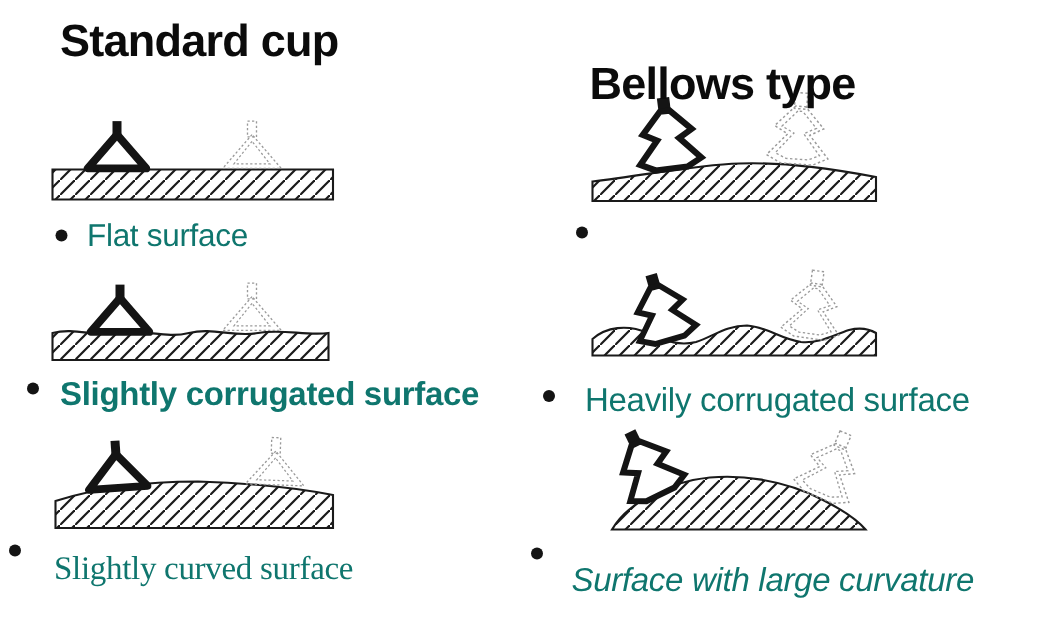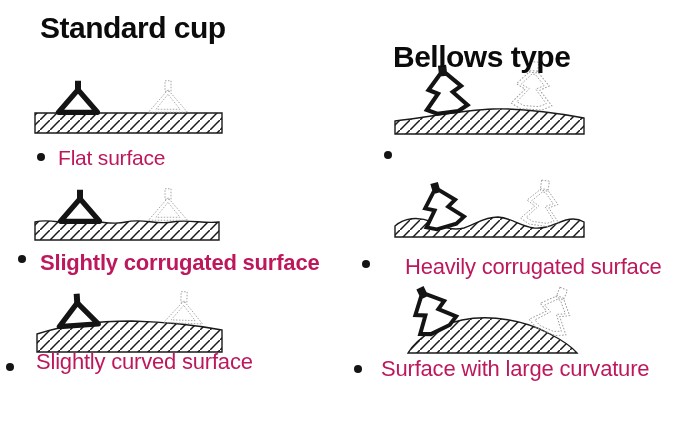--- a/index.html
+++ b/index.html
@@ -9,21 +9,21 @@
   }
   .diagram-layer{position:absolute;left:0;top:0;width:696px;height:424px;}
   .col-title{
     position:absolute;font-weight:700;font-size:30px;color:#0b0b0b;
     letter-spacing:-0.5px;white-space:nowrap;
   }
   .bullet-dot{
     position:absolute;width:8px;height:8px;border-radius:50%;background:#141414;
   }
   .bullet-label{
-    position:absolute;color:#be185d;white-space:nowrap;letter-spacing:-0.2px;
+    position:absolute;color:#0f766e;white-space:nowrap;letter-spacing:-0.2px;
   }
   .fs21{font-size:21px;}
   .fs22{font-size:22px;}
 </style>
 </head>
 <body>
 
 <div class="canvas">
 
   <svg class="diagram-layer" width="696" height="424" viewBox="0 0 696 424" xmlns="http://www.w3.org/2000/svg">
@@ -98,21 +98,21 @@
 
   <span class="bullet-dot" style="left:37px;top:153px;"></span>
   <div class="bullet-label fs21" style="left:58px;top:146px;">Flat surface</div>
 
   <span class="bullet-dot" style="left:384px;top:151px;"></span>
 
   <span class="bullet-dot" style="left:18px;top:255px;"></span>
   <div class="bullet-label fs22" style="left:40px;top:250px;font-weight:bold;">Slightly corrugated surface</div>
 
   <span class="bullet-dot" style="left:362px;top:260px;"></span>
-  <div class="bullet-label fs22" style="left:390px;top:254px;margin-left:15px;">Heavily corrugated surface</div>
+  <div class="bullet-label fs22" style="left:390px;top:254px;">Heavily corrugated surface</div>
 
   <span class="bullet-dot" style="left:6px;top:363px;"></span>
-  <div class="bullet-label fs22" style="left:36px;top:349px;">Slightly curved surface</div>
+  <div class="bullet-label fs22" style="left:36px;top:366px;font-family:Liberation Serif, serif;">Slightly curved surface</div>
 
   <span class="bullet-dot" style="left:354px;top:365px;"></span>
-  <div class="bullet-label fs22" style="left:381px;top:356px;">Surface with large curvature</div>
+  <div class="bullet-label fs22" style="left:381px;top:374px;font-style:italic;">Surface with large curvature</div>
 
 </div>
 
 </body></html>

